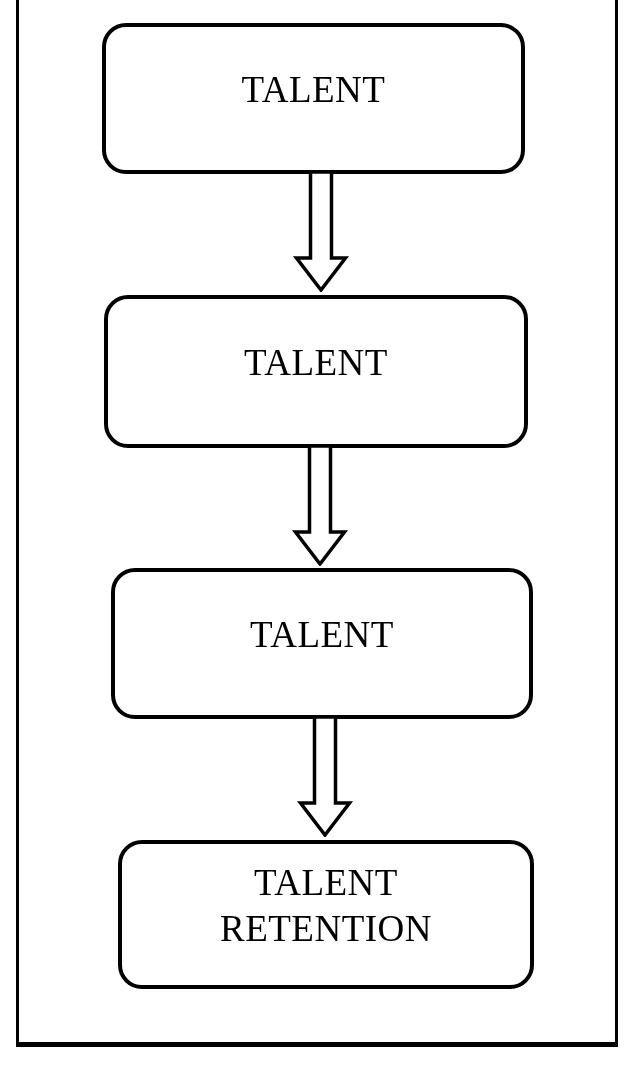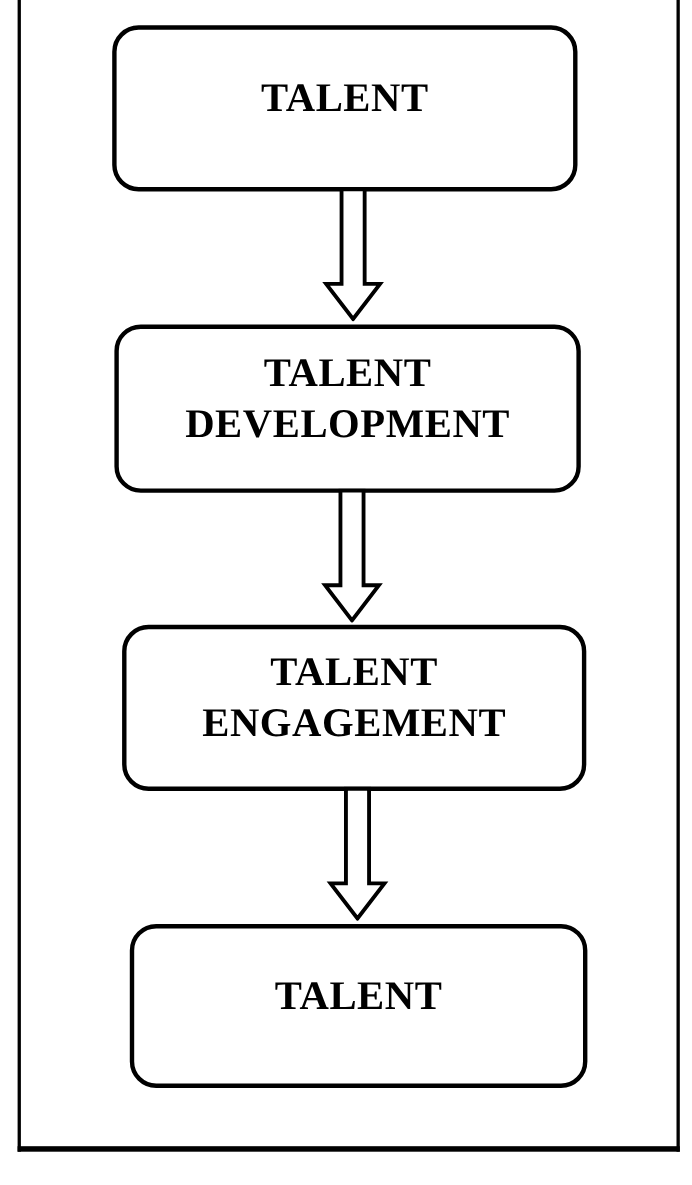--- a/index.html
+++ b/index.html
@@ -31,21 +31,21 @@
     position: absolute;
     box-sizing: border-box;
     border: 4px solid var(--line, #000);
     border-radius: 24px;
     background: #ffffff;
     display: flex;
     flex-direction: column;
     align-items: center;
     justify-content: center;
     text-align: center;
-    font-weight: bold;
+    font-weight: normal;
     font-size: 37px;
     line-height: 1.22;
     color: var(--text, #000);
     letter-spacing: 0.5px;
     padding-bottom: 18px;     
   }
   .flow-box .line { display: block; white-space: nowrap; }
   .box-1 { left: 102px; top: 23px;  width: 423px; height: 151px; }
   .box-2 { left: 104px; top: 295px; width: 424px; height: 153px; }
   .box-3 { left: 111px; top: 568px; width: 422px; height: 151px; }
@@ -71,33 +71,32 @@
   <div class="flow-box box-1">
     <span class="line">TALENT</span>
   </div>
 
   <svg class="arrow-svg arrow-1" viewBox="0 0 60 122" aria-hidden="true">
     <polygon points="19.5,2 40.5,2 40.5,88 54.5,88 30,120 5.5,88 19.5,88"></polygon>
   </svg>
 
   <div class="flow-box box-2">
     <span class="line">TALENT</span>
-    <span class="line">DEVELOPMENT</span>
   </div>
 
   <svg class="arrow-svg arrow-2" viewBox="0 0 60 122" aria-hidden="true">
     <polygon points="19.5,2 40.5,2 40.5,88 54.5,88 30,120 5.5,88 19.5,88"></polygon>
   </svg>
 
   <div class="flow-box box-3">
     <span class="line">TALENT</span>
-    <span class="line">ENGAGEMENT</span>
   </div>
 
   <svg class="arrow-svg arrow-3" viewBox="0 0 60 122" aria-hidden="true">
     <polygon points="19.5,2 40.5,2 40.5,88 54.5,88 30,120 5.5,88 19.5,88"></polygon>
   </svg>
 
   <div class="flow-box box-4">
     <span class="line">TALENT</span>
+    <span class="line">RETENTION</span>
   </div>
 
 </div>
 
 </body></html>

